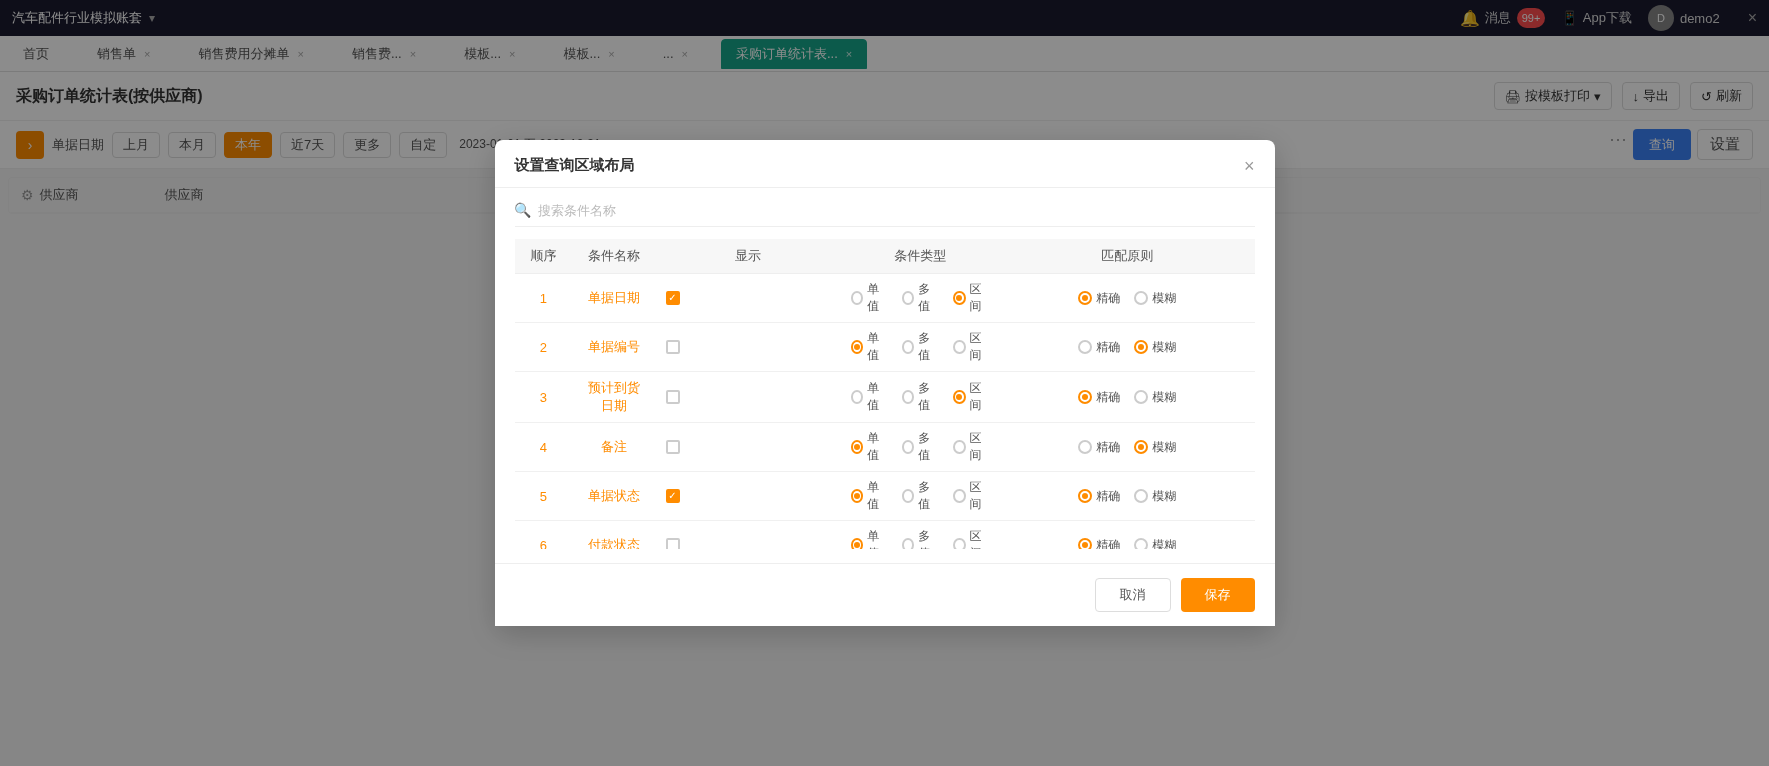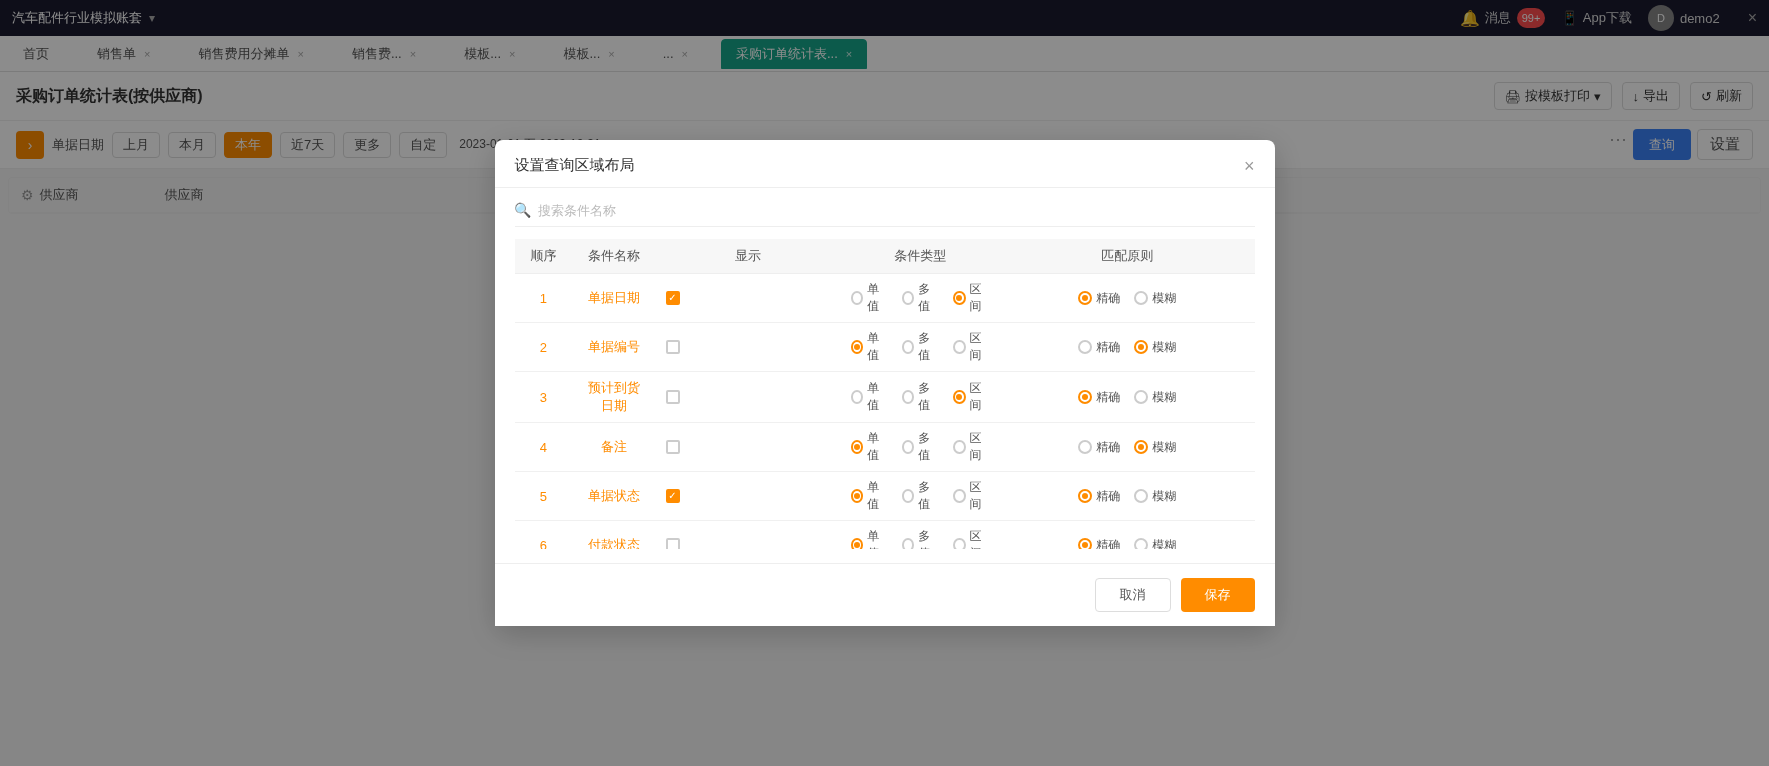--- a/index.html
+++ b/index.html
@@ -138,21 +138,21 @@
       box-shadow: 0 8px 32px rgba(0,0,0,0.2);
       position: relative;
     }
     .modal-header {
       padding: 16px 20px 12px;
       border-bottom: 1px solid #eee;
       display: flex;
       align-items: center;
       justify-content: space-between;
     }
-    .modal-title { font-size: 15px; font-weight: normal; color: #333; }
+    .modal-title { font-size: 15px; font-weight: bold; color: #333; }
     .modal-close { font-size: 18px; color: #999; cursor: pointer; line-height: 1; }
     .modal-tabs {
       display: flex;
       padding: 10px 20px 0;
       gap: 0;
       border-bottom: 1px solid #eee;
     }
     .modal-tab {
       padding: 8px 18px;
       font-size: 13px;

